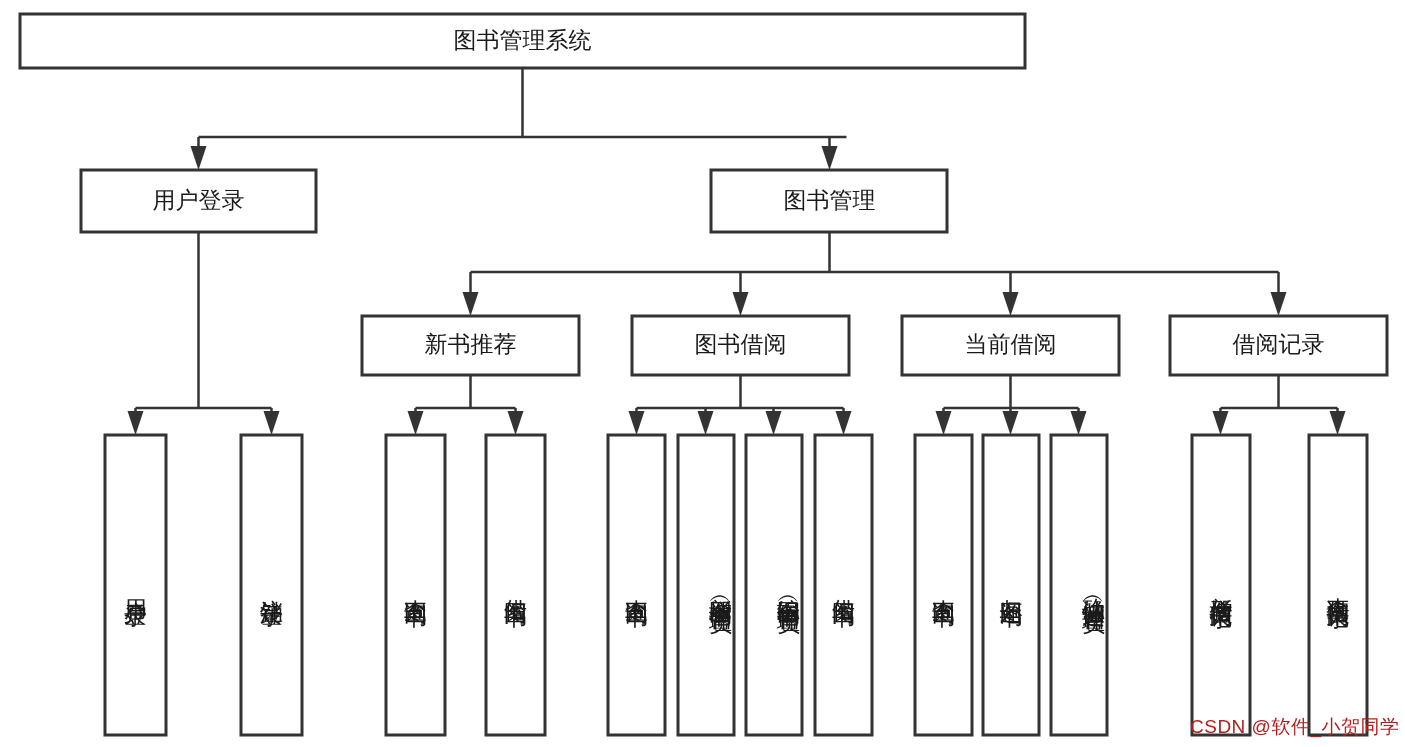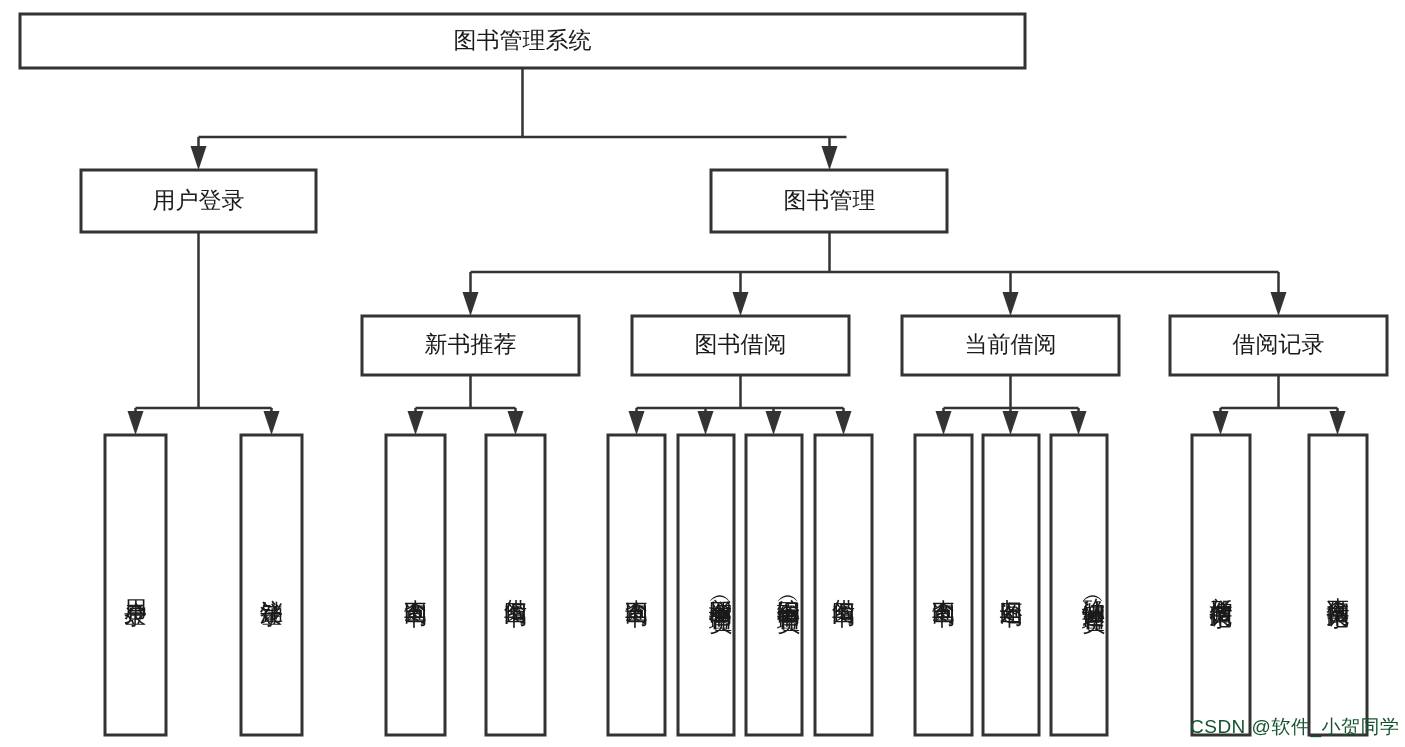--- a/index.html
+++ b/index.html
@@ -58,21 +58,21 @@
     color: #1a1a1a;
     letter-spacing: 2px;
     white-space: nowrap;
     text-align: center;
     pointer-events: none;
   }
   .watermark {
     position: absolute;
     font-family: "Liberation Sans", "DejaVu Sans", sans-serif;
     font-size: 19px;
-    color: #14532d;
+    color: #b91c1c;
     white-space: nowrap;
     letter-spacing: 0.5px;
   }
 </style>
 </head>
 <body>
 
 <div id="diagram-root">
 
   <svg id="chart-svg" viewBox="0 0 1405 747">

